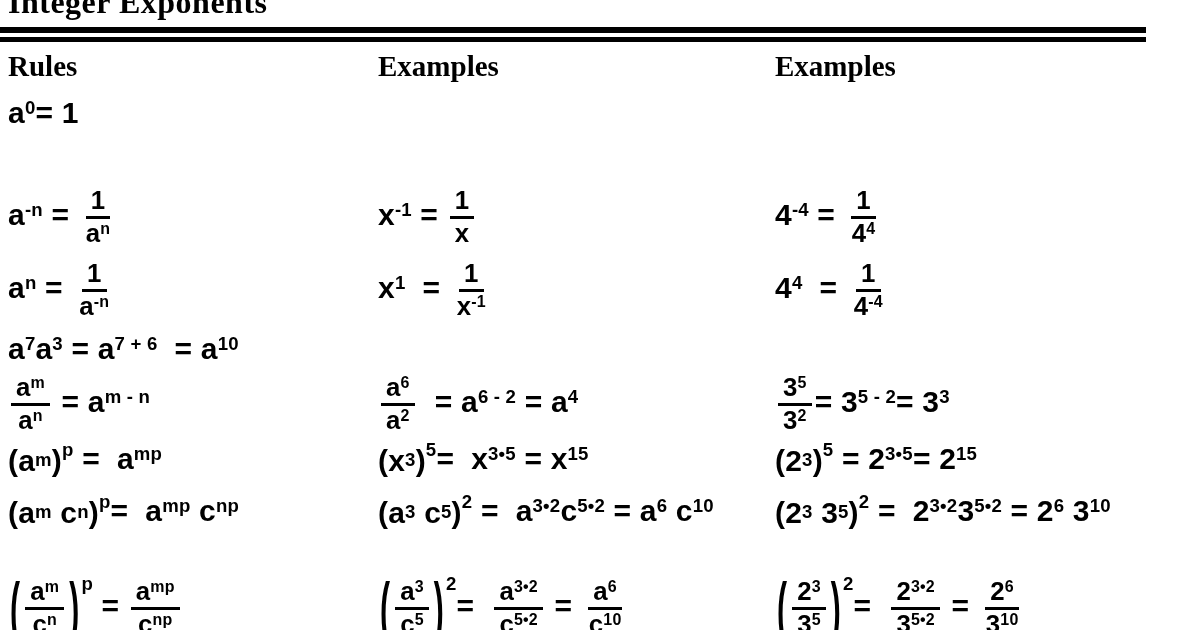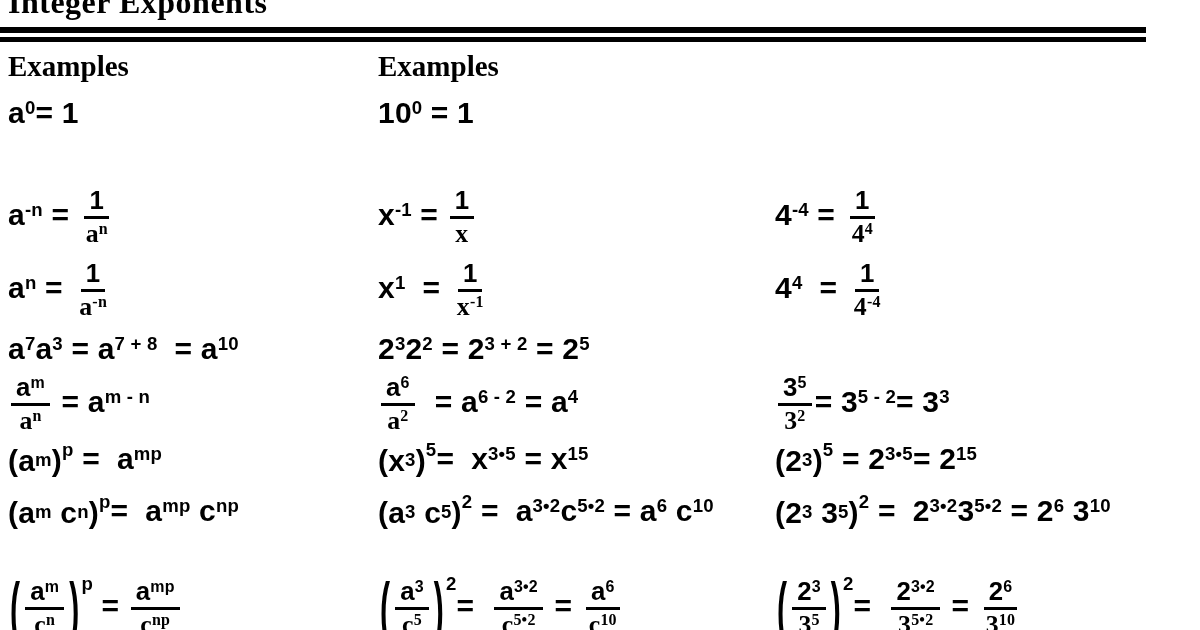--- a/index.html
+++ b/index.html
@@ -41,48 +41,46 @@
   .trow-8{height:58px;}
   .trow-9{height:95px;margin-top:20px;}
   .msup{
     font-size:0.62em;vertical-align:0.5em;line-height:1;white-space:pre;
   }
   .mfrac{
     display:inline-flex;flex-direction:column;align-items:center;
     vertical-align:middle;margin:0 3px;font-size:0.86em;line-height:1.0;
   }
   .mnum{border-bottom:3px solid #000;padding:0 5px 2px;text-align:center;}
-  .mden{padding:2px 5px 0;text-align:center;font-family:Liberation Serif, serif;}
+  .mden{padding:2px 5px 0;text-align:center;}
   .mparen-group{
     display:inline-flex;align-items:center;vertical-align:middle;position:relative;
   }
   .mparen{display:inline-block;font-weight:bold;transform-origin:center;}
   .mparen-group.tall>.mparen{transform:scaleY(2.35);margin:0 2px;}
   .mparen-content{display:inline-flex;align-items:center;white-space:pre;}
   .mparen-sup{
     align-self:flex-start;font-size:0.62em;line-height:1;margin-top:-4px;white-space:pre;
   }
 </style>
 </head>
 <body>
 
 <div class="sheet">
   <div class="title">Integer Exponents</div>
   <div class="double-rule"></div>
   <div class="grid header-row">
+    <span class="col-header">Rules</span>
     <span class="col-header">Examples</span>
     <span class="col-header">Examples</span>
   </div>
   <div id="rows-container">
   <div class="grid trow trow-1">
     <div class="cell">
           <span class="formula">a<span class="msup">0</span>= 1</span>
-        </div>
-    <div class="cell">
-          <span class="formula">10<span class="msup">0</span> = 1</span>
         </div>
   </div>
 
   <div class="grid trow trow-2">
   </div>
 
   <div class="grid trow trow-3">
     <div class="cell">
           <span class="formula">a<span class="msup">-n</span> = <span class="mfrac"><span class="mnum">1</span><span class="mden">a<span class="msup">n</span></span></span></span>
         </div>
@@ -101,24 +99,21 @@
     <div class="cell">
           <span class="formula">x<span class="msup">1</span>  = <span class="mfrac"><span class="mnum">1</span><span class="mden">x<span class="msup">-1</span></span></span></span>
         </div>
     <div class="cell">
           <span class="formula">4<span class="msup">4</span>  = <span class="mfrac"><span class="mnum">1</span><span class="mden">4<span class="msup">-4</span></span></span></span>
         </div>
   </div>
 
   <div class="grid trow trow-5">
     <div class="cell">
-          <span class="formula">a<span class="msup">7</span>a<span class="msup">3</span> = a<span class="msup">7 + 8</span>  = a<span class="msup">10</span></span>
-        </div>
-    <div class="cell">
-          <span class="formula">2<span class="msup">3</span>2<span class="msup">2</span> = 2<span class="msup">3 + 2</span> = 2<span class="msup">5</span></span>
+          <span class="formula">a<span class="msup">7</span>a<span class="msup">3</span> = a<span class="msup">7 + 6</span>  = a<span class="msup">10</span></span>
         </div>
   </div>
 
   <div class="grid trow trow-6">
     <div class="cell">
           <span class="formula"><span class="mfrac"><span class="mnum">a<span class="msup">m</span></span><span class="mden">a<span class="msup">n</span></span></span> = a<span class="msup">m - n</span></span>
         </div>
     <div class="cell">
           <span class="formula"><span class="mfrac"><span class="mnum">a<span class="msup">6</span></span><span class="mden">a<span class="msup">2</span></span></span>  = a<span class="msup">6 - 2</span> = a<span class="msup">4</span></span>
         </div>

